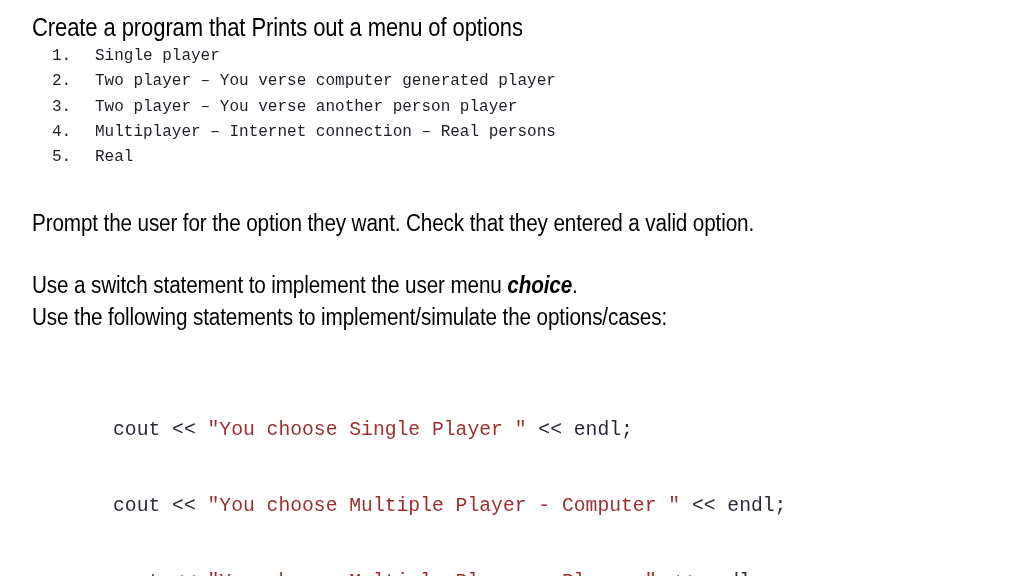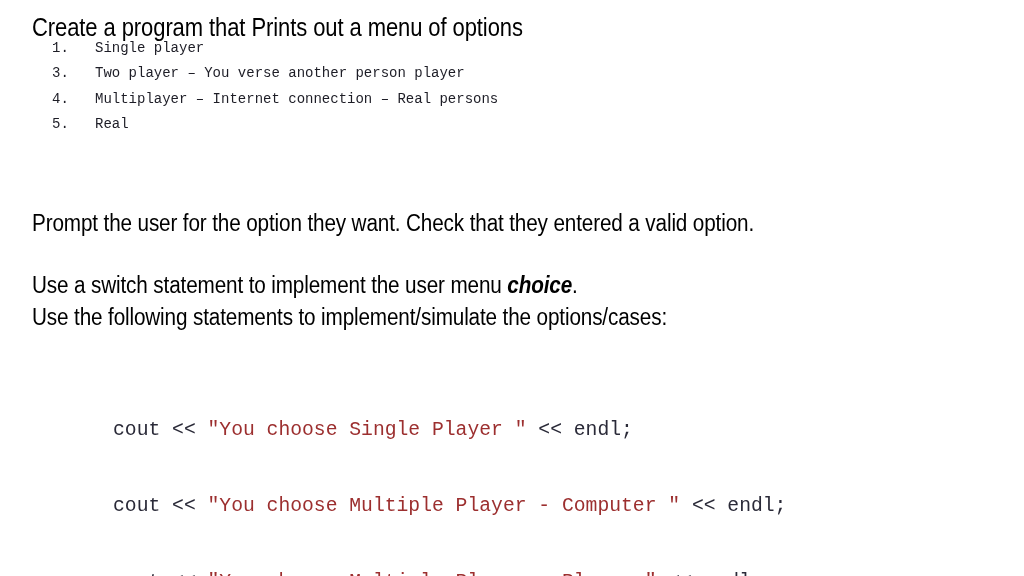--- a/index.html
+++ b/index.html
@@ -35,26 +35,26 @@
     transform: scaleX(0.88);
     transform-origin: left top;
     white-space: nowrap;
     color: #000000;
   }
 
   
   .menu-list {
     position: absolute;
     left: 52px;
-    top: 36px;
+    top: 44px;
     margin: 0;
     padding: 0;
     list-style: none;
     font-family: "Liberation Mono", "DejaVu Sans Mono", monospace;
-    font-size: 14px;
+    font-size: 16px;
     line-height: 25.3px;
     color: #1d1d26;
     white-space: nowrap;
   }
   .menu-list li {
     display: block;
     white-space: pre;
   }
   .menu-num {
     display: inline-block;
@@ -101,20 +101,21 @@
 </style>
 </head>
 <body>
 
 <div id="slide">
 
   <div class="heading">Create a program that Prints out a menu of options</div>
 
   <ul class="menu-list">
     <li><span class="menu-num">1.</span><span>Single player</span></li>
+    <li><span class="menu-num">2.</span><span>Two player – You verse computer generated player</span></li>
     <li><span class="menu-num">3.</span><span>Two player – You verse another person player</span></li>
     <li><span class="menu-num">4.</span><span>Multiplayer – Internet connection – Real persons</span></li>
     <li><span class="menu-num">5.</span><span>Real</span></li>
   </ul>
 
   <div class="para para-prompt">Prompt the user for the option they want. Check that they entered a valid option.</div>
 
   <div class="para para-switch"><span>Use a switch statement to implement the user menu </span><span class="emph">choice</span><span>.</span></div>
 
   <div class="para para-follow">Use the following statements to implement/simulate the options/cases:</div>

